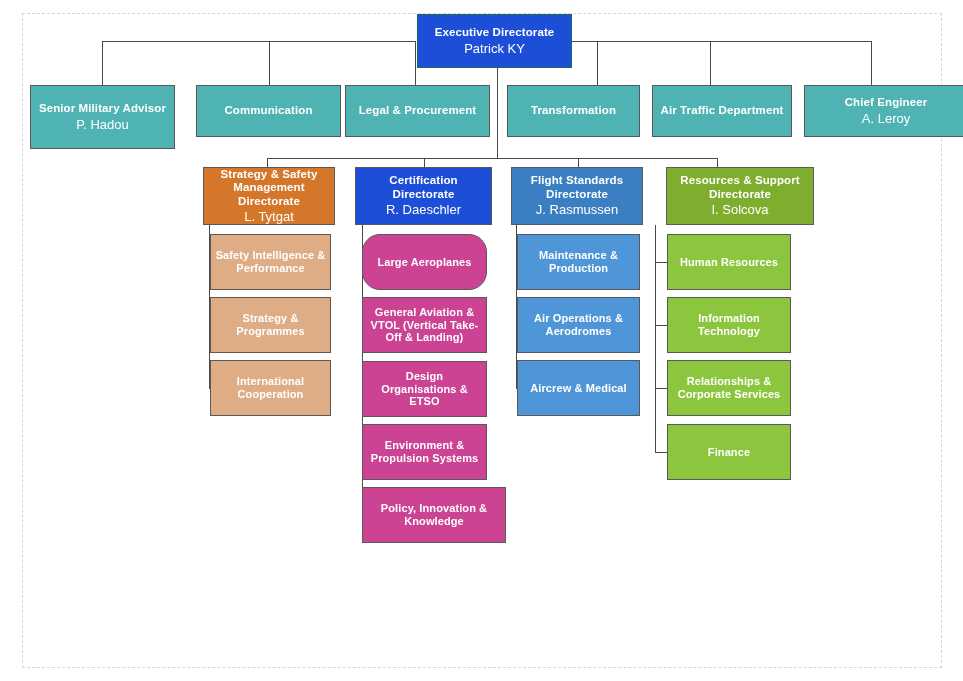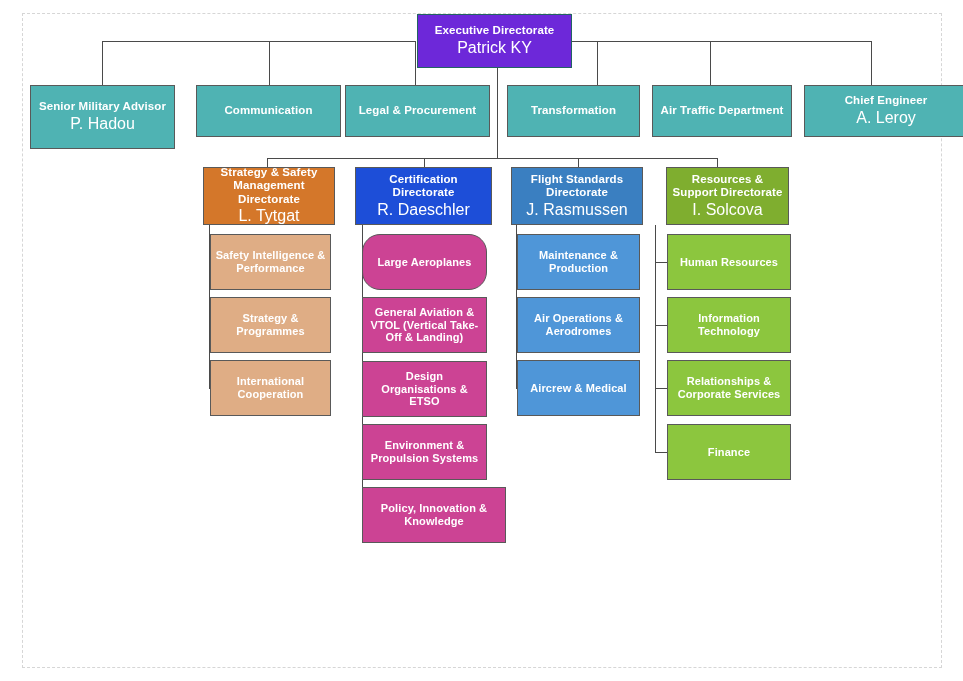--- a/index.html
+++ b/index.html
@@ -50,27 +50,27 @@
     padding: 2px 4px;
     overflow: hidden;
   }
   .node .title {
     font-weight: bold;
     font-size: 11.5px;
     letter-spacing: .1px;
   }
   .node .person {
     font-weight: normal;
-    font-size: 16px;
+    font-size: 13px;
     margin-top: 1px;
   }
 
   
   .root {
-    background: #6d28d9;
+    background: #1d4ed8;
     border-color: #226363;
     text-align: right;
   }
   
   .teal {
     background: #4fb3b3;
     border-color: #595959;
   }
   
   .orange { background: #d4772a; }
@@ -172,21 +172,21 @@
   <div class="node magenta-head" style="left:355px; top:167px; width:137px; height:58px;">
     <span class="title">Certification Directorate</span>
     <span class="person">R. Daeschler</span>
   </div>
 
   <div class="node blue-head" style="left:511px; top:167px; width:132px; height:58px;">
     <span class="title">Flight Standards Directorate</span>
     <span class="person">J. Rasmussen</span>
   </div>
 
-  <div class="node green-head" style="left:666px; top:167px; width:123px; height:58px;">
+  <div class="node green-head" style="left:666px; top:167px; width:148px; height:58px;">
     <span class="title">Resources &amp; Support Directorate</span>
     <span class="person">I. Solcova</span>
   </div>
 
   <div class="node tan sub" style="left:210px; top:234px; width:121px; height:56px;">
     <span class="title">Safety Intelligence &amp; Performance</span>
   </div>
   <div class="node tan sub" style="left:210px; top:297px; width:121px; height:56px;">
     <span class="title">Strategy &amp; Programmes</span>
   </div>

